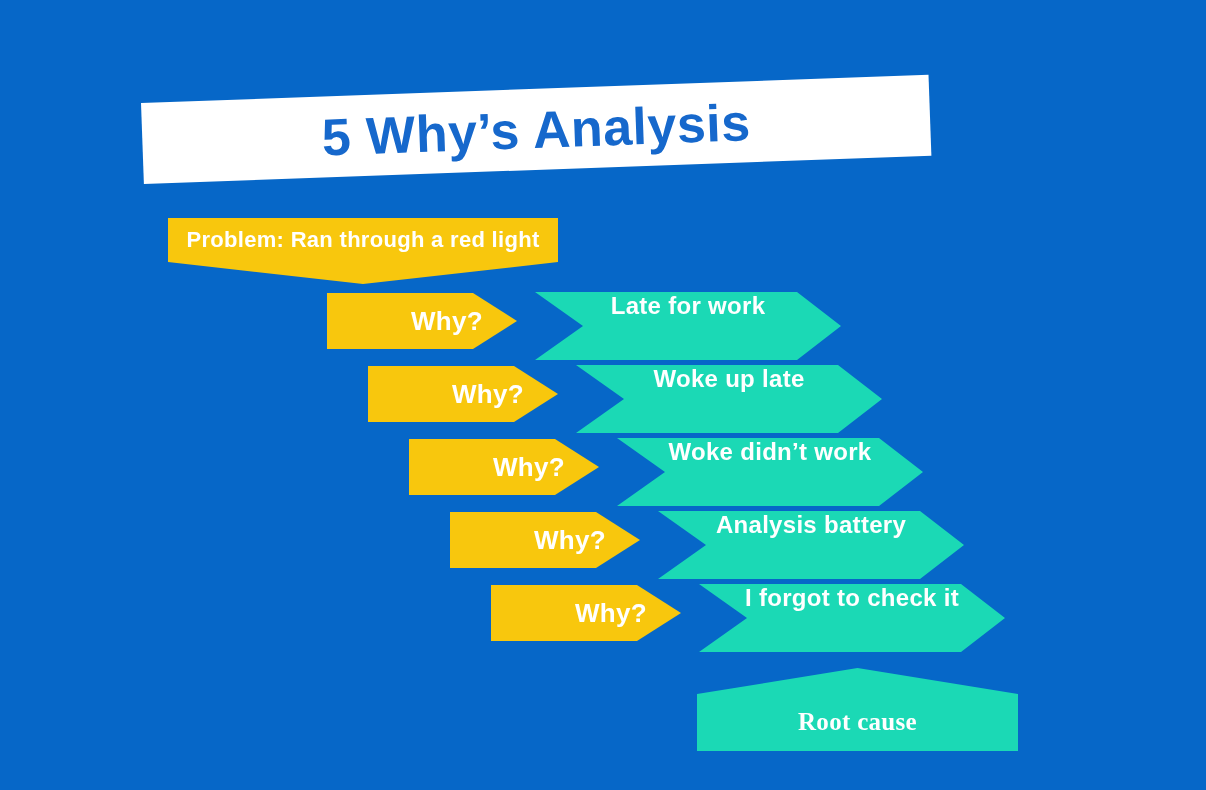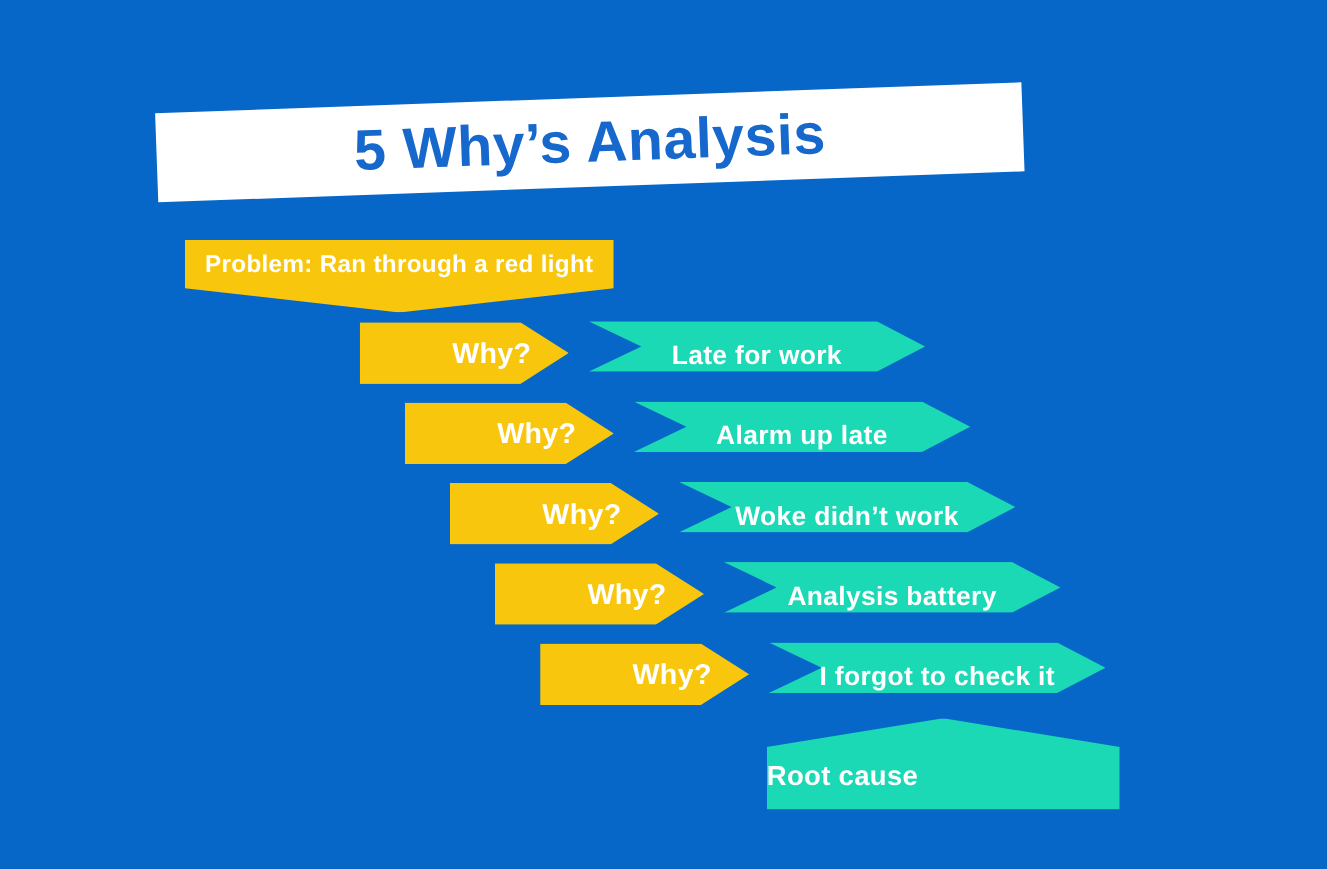--- a/index.html
+++ b/index.html
@@ -68,39 +68,39 @@
   .why-arrow .label{
     margin-right:34px;
     color:var(--text-white);
     font-size:26px;font-weight:bold;
     letter-spacing:0.3px;
   }
   .answer-arrow{
     position:absolute;
     left:calc(535px + var(--i)*41px);
     top:calc(292px + var(--i)*73px);
-    width:306px;height:46px;
+    width:306px;height:68px;
     background:var(--accent-teal);
     clip-path:polygon(0 0,262px 0,100% 50%,262px 100%,0 100%,48px 50%);
-    display:flex;align-items:flex-end;justify-content:center;
+    display:flex;align-items:flex-start;justify-content:center;
   }
   .answer-arrow .label{
     color:var(--text-white);
     font-size:24px;font-weight:bold;
     letter-spacing:0.3px;
     white-space:nowrap;
   }
   
   .root-cause-banner{
     position:absolute;
-    left:697px;top:653px;
+    left:697px;top:668px;
     width:321px;height:83px;
     background:var(--accent-teal);
     clip-path:polygon(0 26px,50% 0,100% 26px,100% 100%,0 100%);
-    display:flex;align-items:center;
+    display:flex;align-items:center;justify-content:center;font-family:Liberation Serif, serif;
   }
   .root-cause-banner .label{
     margin-top:24px;
     color:var(--text-white);
     font-size:25px;font-weight:bold;
     letter-spacing:0.3px;
   }
 </style>
 </head>
 <body>
@@ -122,21 +122,21 @@
     <div class="answer-arrow" style="--i:0">
       <span class="label">Late for work</span>
     </div>
   </div>
 
   <div class="row">
     <div class="why-arrow" style="--i:1">
       <span class="label">Why?</span>
     </div>
     <div class="answer-arrow" style="--i:1">
-      <span class="label">Alarm up late</span>
+      <span class="label">Woke up late</span>
     </div>
   </div>
 
   <div class="row">
     <div class="why-arrow" style="--i:2">
       <span class="label">Why?</span>
     </div>
     <div class="answer-arrow" style="--i:2">
       <span class="label">Woke didn’t work</span>
     </div>

